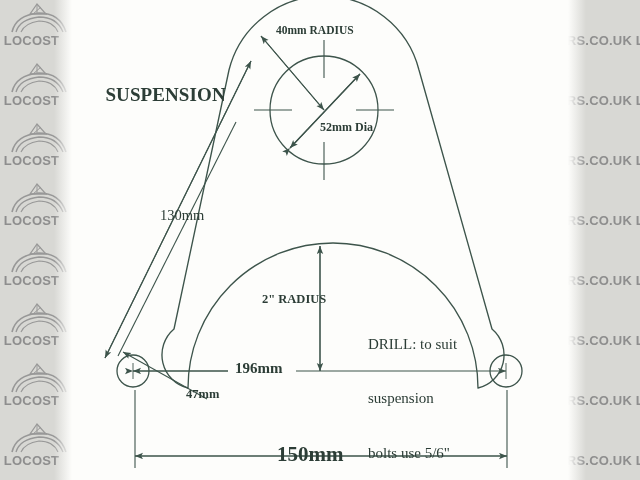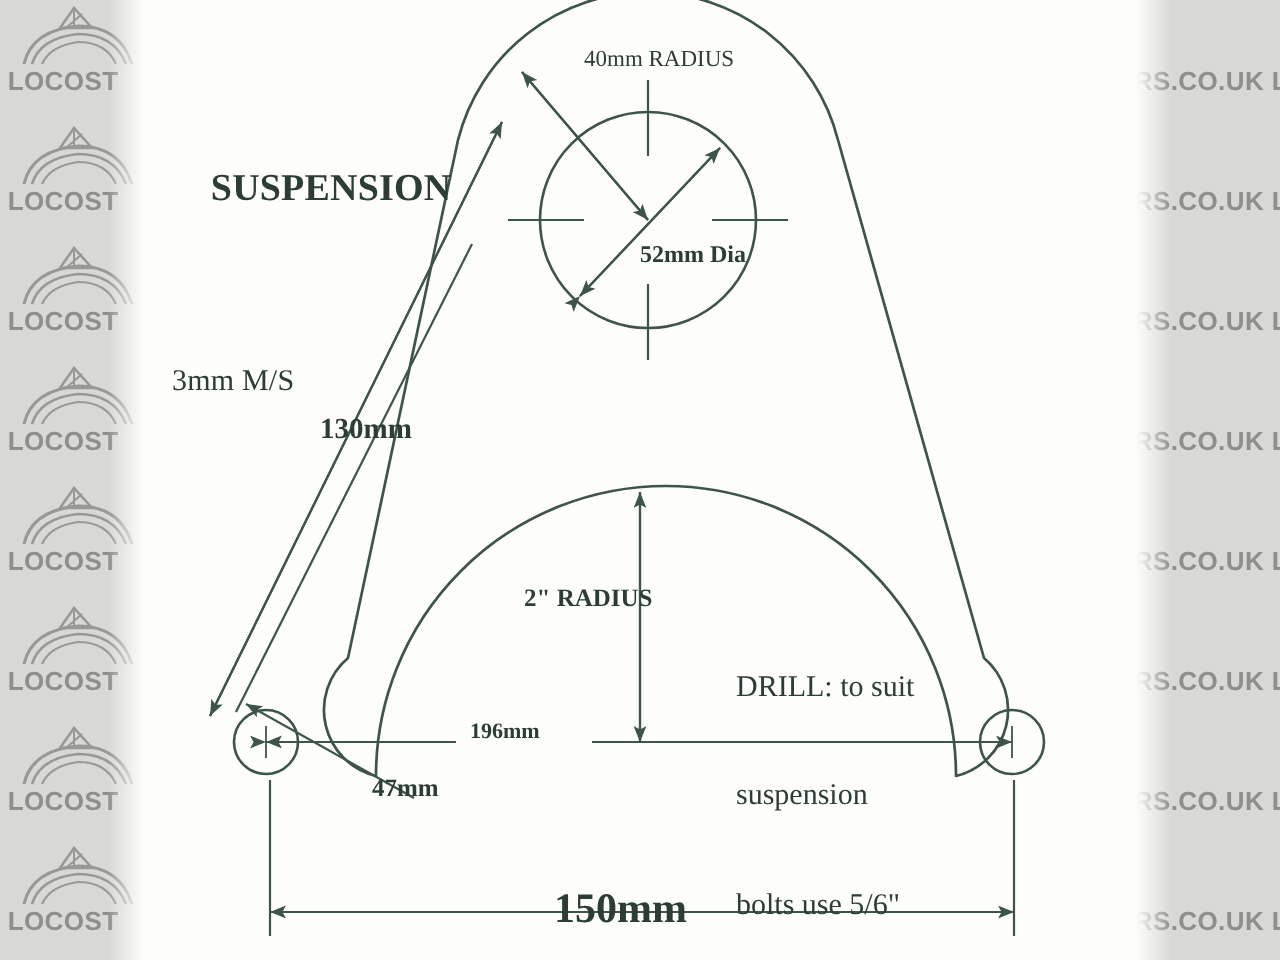--- a/index.html
+++ b/index.html
@@ -81,25 +81,25 @@
     font-size: 19px;
     font-weight: bold;
     letter-spacing: .1px;
   }
   #title-block .sub {
     display: block;
     font-size: 15px;
     font-weight: normal;
     margin-top: 2px;
   }
-  #lbl-radius40 { left: 276px; top: 25px;  font-size: 11.5px; font-weight: normal; margin-left: 16px; }
+  #lbl-radius40 { left: 276px; top: 25px;  font-size: 11.5px; font-weight: bold; }
   #lbl-dia52    { left: 320px; top: 121px; font-size: 12px;   font-weight: bold; }
-  #lbl-130      { left: 160px; top: 208px; font-size: 14.5px; font-weight: bold; }
+  #lbl-130      { left: 160px; top: 208px; font-size: 14.5px; font-weight: normal; }
   #lbl-radius2  { left: 262px; top: 293px; font-size: 12.5px; font-weight: bold; }
-  #lbl-196      { left: 235px; top: 361px; font-size: 11px; font-weight: bold; }
+  #lbl-196      { left: 235px; top: 361px; font-size: 15px; font-weight: bold; }
   #lbl-47       { left: 186px; top: 388px; font-size: 12.5px; font-weight: bold; }
   #lbl-150      { left: 277px; top: 444px; font-size: 21px;   font-weight: bold; }
   #drill-note {
     left: 336px; top: 298px;
     font-size: 15px;
     line-height: 1.22;
   }
   #drill-note span { display: block; margin-left: 32px; }
 </style>
 </head>
@@ -293,21 +293,20 @@
       <line x1="135" y1="390" x2="135" y2="468"></line>
       <line x1="507" y1="390" x2="507" y2="468"></line>
       <line x1="135" y1="456" x2="507" y2="456" marker-end="url(#ah)"></line>
       <line x1="507" y1="456" x2="135" y2="456" marker-end="url(#ah)"></line>
     </g>
   </svg>
 
   <div class="lbl" id="title-block">
     <span>SUSPENSION</span><br>
     <br>
-    <span class="sub">3mm M/S</span>
   </div>
 
   <div class="lbl" id="lbl-radius40">40mm RADIUS</div>
 
   <div class="lbl" id="lbl-dia52">52mm Dia</div>
 
   <div class="lbl" id="lbl-130">130mm</div>
 
   <div class="lbl" id="lbl-radius2">2" RADIUS</div>
 

